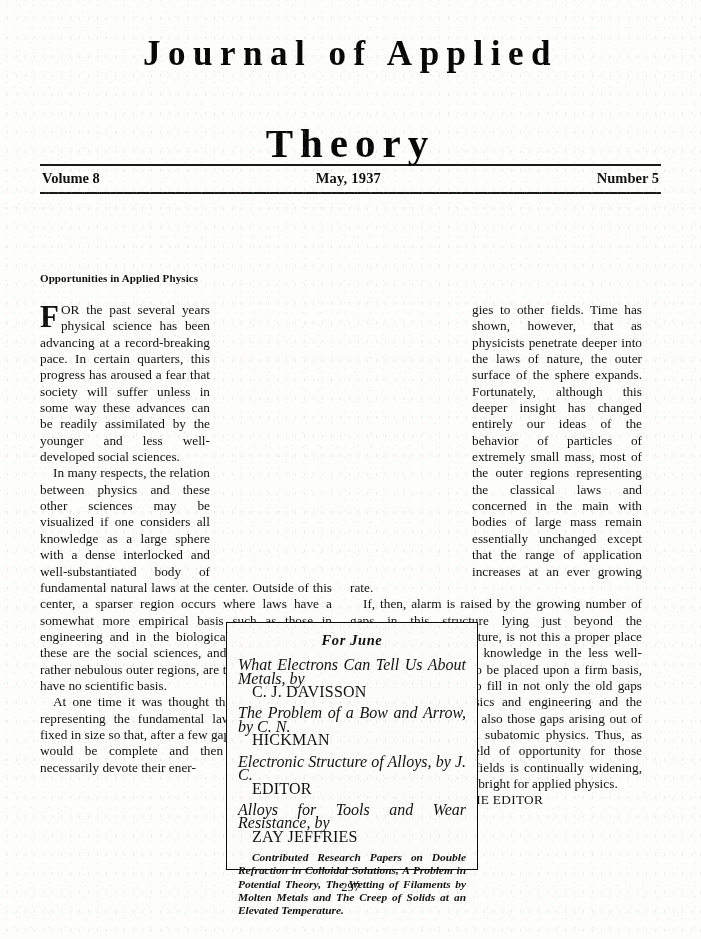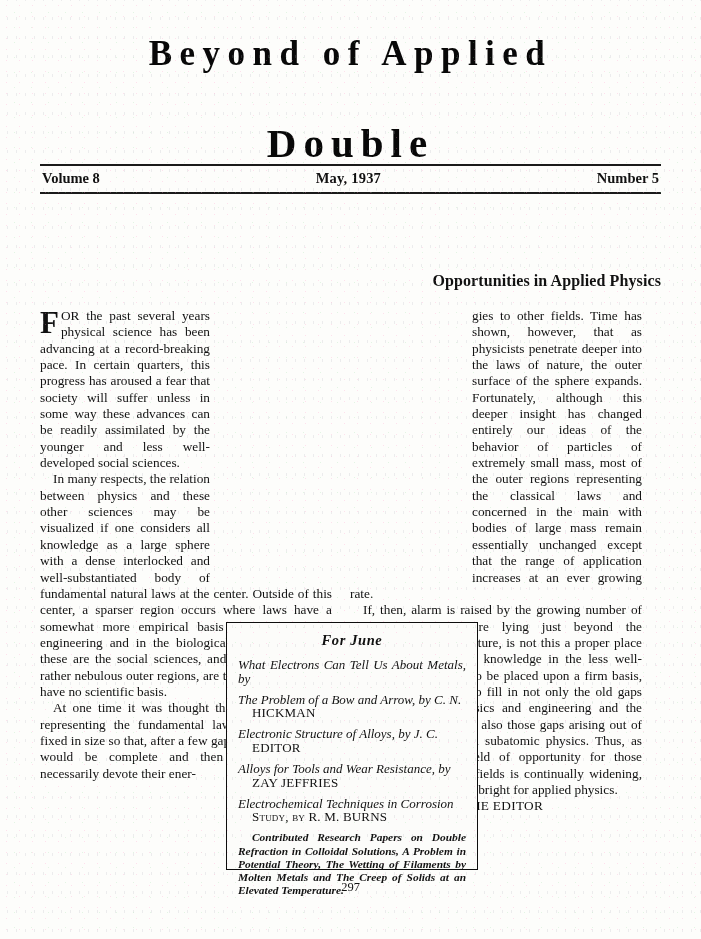--- a/index.html
+++ b/index.html
@@ -65,23 +65,23 @@
     display: flex;
     justify-content: space-between;
     align-items: baseline;
     font-weight: bold;
     font-size: 14.5px;
   }
   .volbar .mid { letter-spacing: .2px; }
 
   
   .art-title {
-    text-align: right;
-    font-weight: bold;
-    font-size: 16px;
+    text-align: left;
+    font-weight: bold;
+    font-size: 11px;
     margin-top: 78px;
     letter-spacing: .1px;
   }
 
   
   .columns {
     margin-top: 18px;
     display: flex;
     gap: 18px;
     font-size: 13.3px;
@@ -146,21 +146,21 @@
   .box-title {
     text-align: center;
     font-style: italic;
     font-weight: bold;
     font-size: 14.5px;
     letter-spacing: .6px;
     margin-bottom: 9px;
   }
   .box-entry {
     font-style: italic;
-    font-size: 13px;
+    font-size: 16px;
     line-height: 13.6px;
     margin-bottom: 7.5px;
     text-align: justify;
   }
   .box-entry .auth {
     font-style: normal;
     font-variant: small-caps;
     letter-spacing: .2px;
   }
   .box-entry .cont { display: block; padding-left: 14px; }
@@ -182,22 +182,22 @@
     top: 880px;
     text-align: center;
     font-size: 12.5px;
   }
 </style>
 </head>
 <body>
 
 <div class="page">
 
-  <div class="masthead-1">Beyond of Applied</div>
-  <div class="masthead-2">Double</div>
+  <div class="masthead-1">Journal of Applied</div>
+  <div class="masthead-2">Theory</div>
 
   <div class="volbar">
     <span>Volume 8</span>
     <span class="mid">May, 1937</span>
     <span>Number 5</span>
   </div>
 
   <div class="art-title">Opportunities in Applied Physics</div>
 
   <div class="columns">
@@ -215,37 +215,34 @@
       <p class="indent"><span>If, then, alarm is raised by the growing number of gaps in this structure lying just beyond the fundamental laws of nature, is not this a proper place for greater activity? If knowledge in the less well-developed sciences is to be placed upon a firm basis, surely it is necessary to fill in not only the old gaps between classical physics and engineering and the biological sciences, but also those gaps arising out of recent developments in subatomic physics. Thus, as time goes on, the field of opportunity for those working in borderline fields is continually widening, and the future is indeed bright for applied physics.</span><span class="signature smallcaps">—THE EDITOR</span></p>
     </div>
 
   </div>
 
   <div class="insetbox">
     <div class="box-title">For June</div>
 
     <div class="box-entry">
       <span>What Electrons Can Tell Us About Metals, by</span>
+      <span class="cont auth">C. J. DAVISSON</span>
     </div>
     <div class="box-entry">
       <span>The Problem of a Bow and Arrow, by C. N.</span>
       <span class="cont auth">HICKMAN</span>
     </div>
     <div class="box-entry">
       <span>Electronic Structure of Alloys, by J. C.</span>
       <span class="cont auth">EDITOR</span>
     </div>
     <div class="box-entry">
       <span>Alloys for Tools and Wear Resistance, by</span>
       <span class="cont auth">ZAY JEFFRIES</span>
     </div>
-    <div class="box-entry">
-      <span>Electrochemical Techniques in Corrosion</span>
-      <span class="cont auth">Study, by R. M. BURNS</span>
-    </div>
 
     <p class="box-note">Contributed Research Papers on Double Refraction in Colloidal Solutions, A Problem in Potential Theory, The Wetting of Filaments by Molten Metals and The Creep of Solids at an Elevated Temperature.</p>
   </div>
 
   <div class="folio">297</div>
 
 </div>
 
 <div class="speckle"></div>
 

